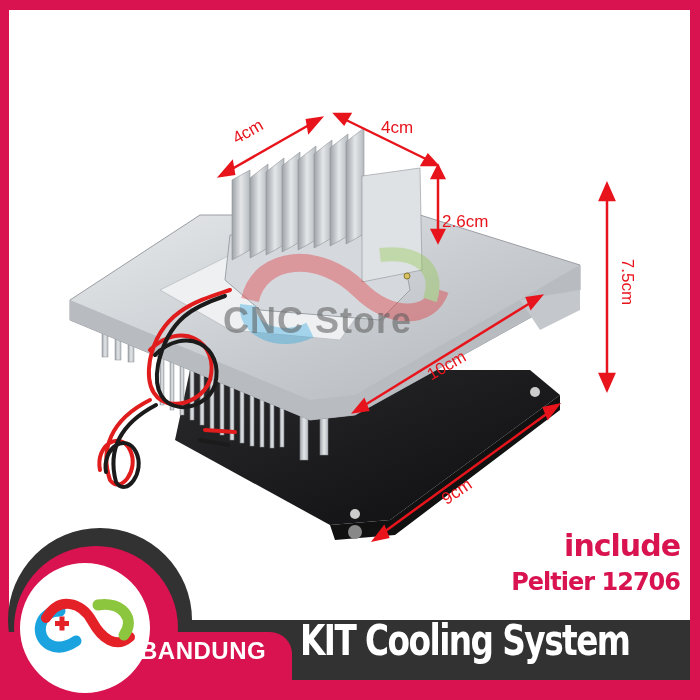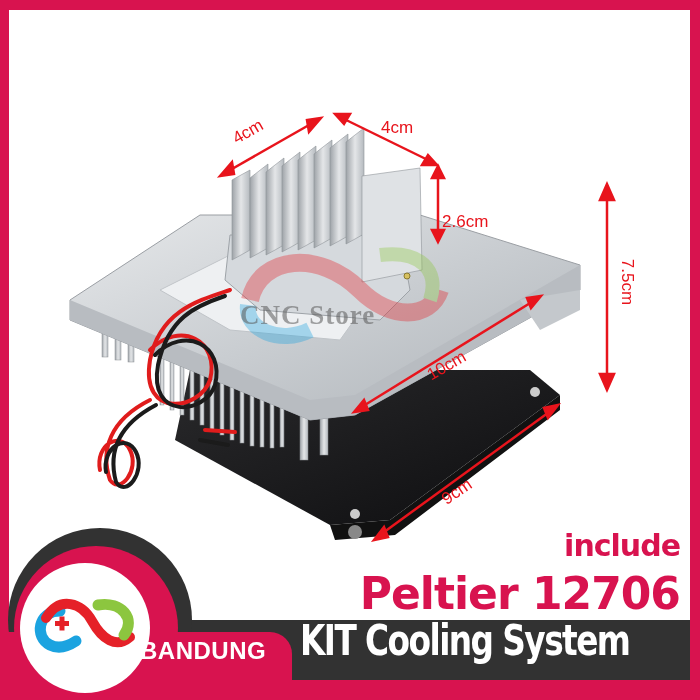--- a/index.html
+++ b/index.html
@@ -18,22 +18,22 @@
     
     .product { position: absolute; left: 0; top: 0; width: 700px; height: 700px; }
 
     .dim-label {
       position: absolute; color: #e8141c; font-size: 17px;
       font-family: "Liberation Sans", sans-serif; white-space: nowrap;
       transform-origin: center center;
     }
 
     .watermark {
-      position: absolute; left: 240px; top: 300px;
-      font-family: Liberation Serif, serif; font-weight: bold; font-size: 27px;
+      position: absolute; left: 223px; top: 300px;
+      font-family: Liberation Sans, sans-serif; font-weight: bold; font-size: 36px;
       color: rgba(90,90,90,0.55); letter-spacing: 1px; white-space: nowrap;
     }
 
     
     .dark-band {
       position: absolute; left: 112px; top: 620px; width: 578px; height: 60px;
       background: #323232;
     }
     .red-bottom {
       position: absolute; left: 0; top: 680px; width: 700px; height: 20px;
@@ -56,21 +56,21 @@
     }
     .include-text {
       position: absolute; right: 20px; top: 528px;
       font-family: "DejaVu Sans", sans-serif; font-weight: bold;
       font-size: 30px; color: #d8134f; letter-spacing: -1px; white-space: nowrap;
       text-align: center;
     }
     .peltier-text {
       position: absolute; right: 20px; top: 568px;
       font-family: "DejaVu Sans", sans-serif; font-weight: bold;
-      font-size: 44px; color: #d8134f; letter-spacing: -1px; white-space: nowrap;
+      font-size: 24px; color: #d8134f; letter-spacing: -1px; white-space: nowrap;
       text-align: right;
     }
 
     
     .logo-outer {
       position: absolute; left: 8px; top: 528px; width: 184px; height: 184px;
       border-radius: 50%; background: #323232;
     }
     .logo-ring {
       position: absolute; left: 14px; top: 546px; width: 164px; height: 164px;

